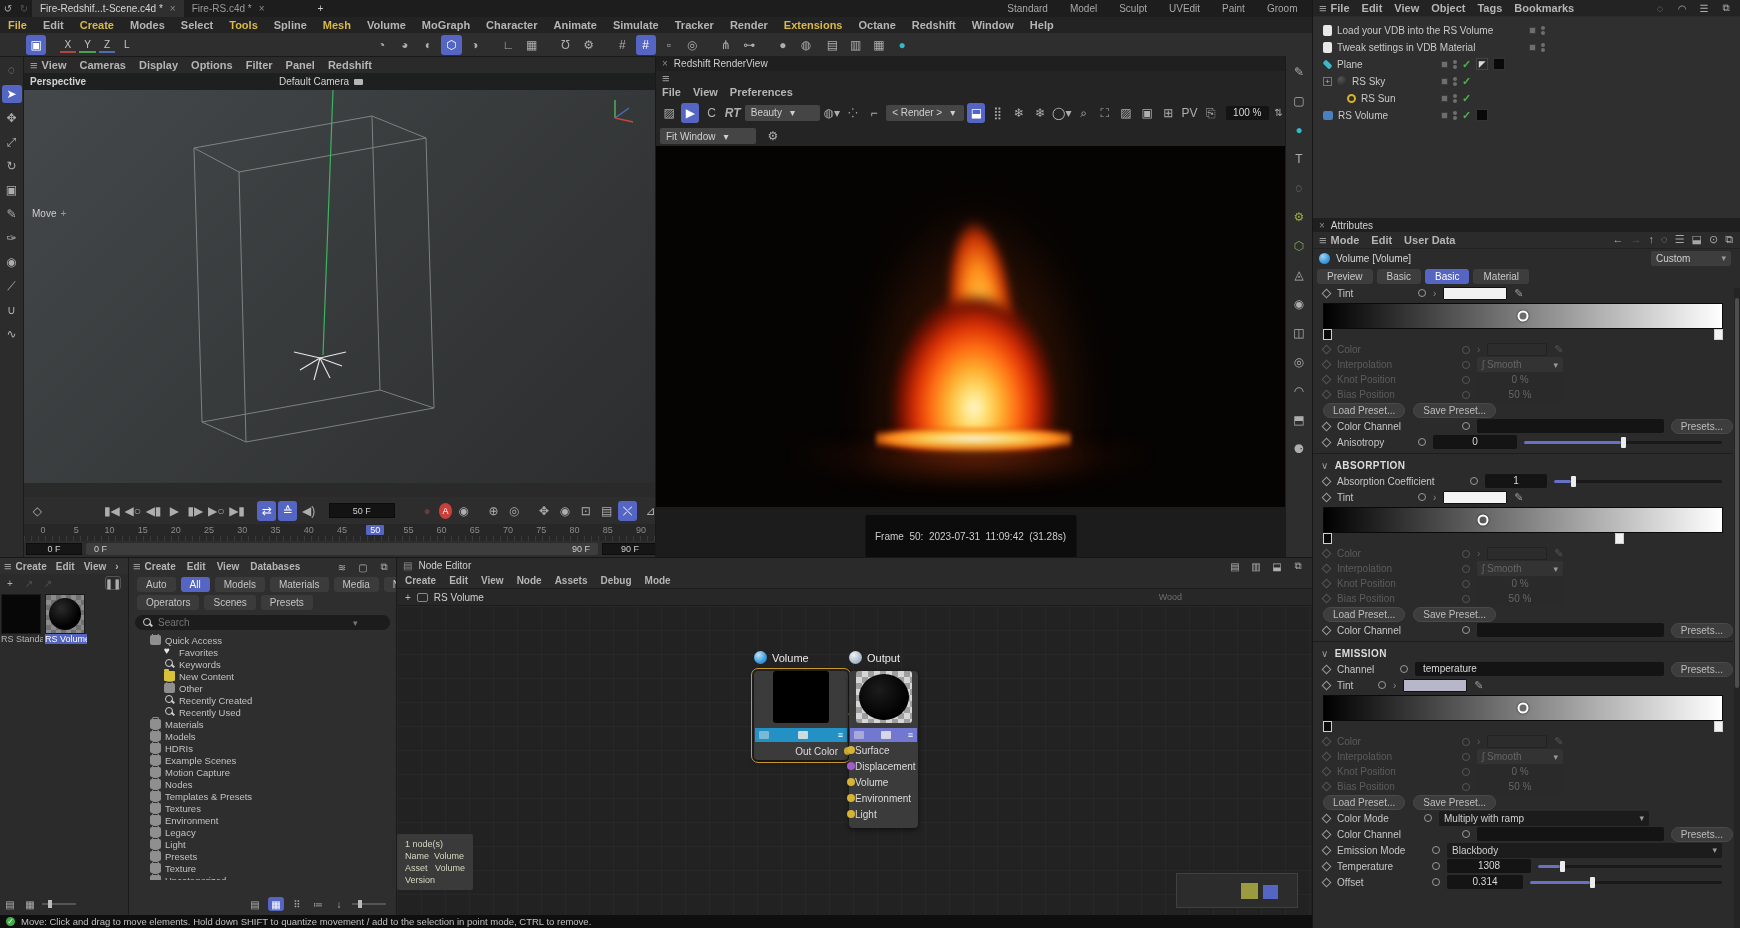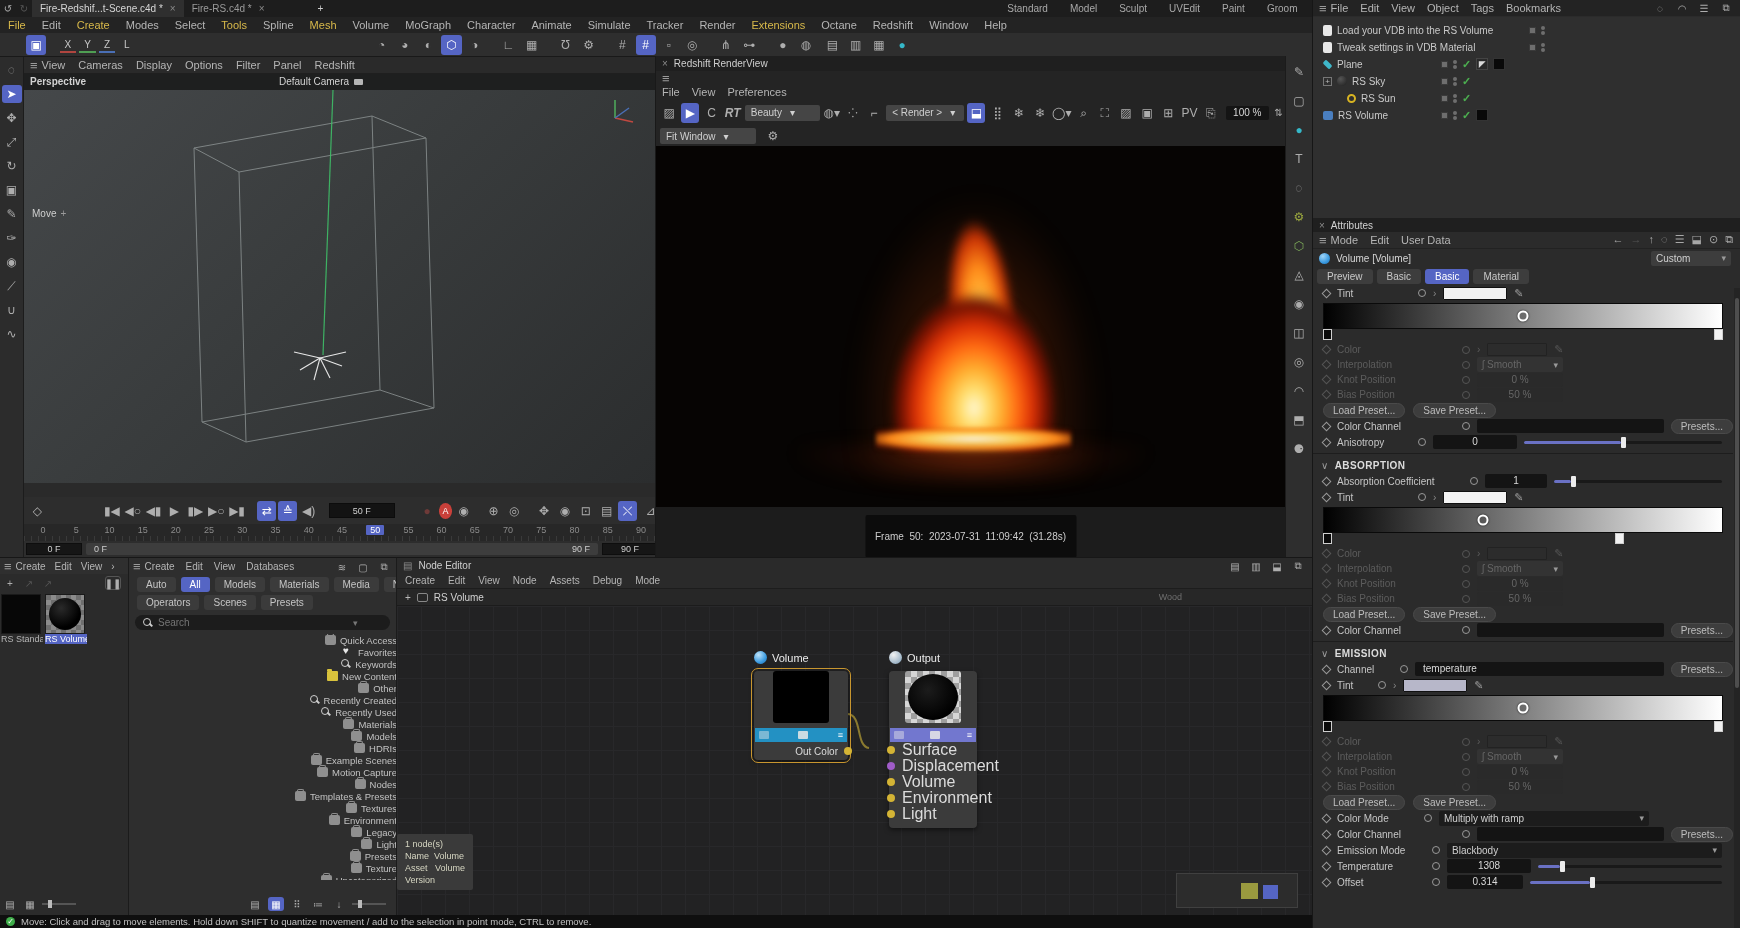--- a/index.html
+++ b/index.html
@@ -1,21 +1,21 @@
 <!DOCTYPE html>
 <html><head>
 <meta charset="utf-8">
 <style>
   * { margin:0; padding:0; box-sizing:border-box; }
   html,body { background:#111; }
   body { font-family:"Liberation Sans", sans-serif; }
   #root { position:relative; width:1740px; height:928px; background:#262626; overflow:hidden; color:#c8c8c8; font-size:11px; }
 
   
-  .menu { display:flex; align-items:flex-start; gap:16px; font-size:11px; color:#b5b5b5; }
+  .menu { display:flex; align-items:flex-start; gap:16px; font-size:11px; color:#b5b5b5;font-weight:bold; }
   .menu .mi { cursor:default; white-space:nowrap; }
   .menu .mi.accent { color:#d8b94a; }
   .hamb { color:#9a9a9a; font-size:13px; margin-right:4px; }
   .icn { display:inline-flex; align-items:center; justify-content:center; width:22px; height:20px; border-radius:3px; color:#aeaeae; font-size:12px; }
   .icn.sel { background:#5565c4; color:#fff; }
   .icn.sm { width:16px; height:14px; font-size:10px; }
   .chip { background:#3b3b3b; border-radius:3px; padding:2px 9px; font-size:10px; color:#c5c5c5; }
   .chip.active { background:#5565c4; color:#fff; }
   .vbox { background:#141414; color:#d8d8d8; text-align:center; border-radius:2px; height:14px; line-height:14px; font-size:10px; }
   .dd { background:#3d3d3d; border-radius:2px; font-size:10px; color:#cfcfcf; display:flex; align-items:center; justify-content:space-between; padding:0 5px; height:15px; }
@@ -136,21 +136,21 @@
   #matfoot { position:absolute; left:2px; bottom:4px; display:flex; gap:4px; align-items:center; }
 
   
   #assets { position:absolute; left:128px; top:557px; width:268px; height:358px; background:#2e2e2e; border-left:1px solid #1b1b1b; border-top:1px solid #171717; }
   #asmenus { height:16px; display:flex; align-items:center; padding-left:4px; position:relative; }
   #asicons { position:absolute; right:4px; top:2px; display:flex; gap:5px; }
   #aschips1, #aschips2 { display:flex; gap:5px; padding:3px 0 0 8px; }
   #assearch { margin:5px 6px 2px 6px; height:15px; background:#1c1c1c; border-radius:8px; display:flex; align-items:center; gap:5px; padding:0 7px; }
   #assearch input { background:transparent; border:none; outline:none; color:#bbb; font-size:10px; width:190px; }
   #astree { position:absolute; left:0; top:76px; width:268px; height:246px; overflow:hidden; }
-  .trow { display:flex; align-items:center; gap:4px; height:12px; padding-left:8px; font-size:9.5px; color:#c2c2c2; white-space:nowrap;justify-content:flex-end; }
+  .trow { display:flex; align-items:center; gap:4px; height:12px; padding-left:8px; font-size:9.5px; color:#c2c2c2; white-space:nowrap; }
   .tico { width:11px; height:10px; flex:none; position:relative; }
   .ic-basket { background:#8f8f8f; border-radius:2px; }
   .ic-basket::before { content:""; position:absolute; left:2px; top:-2px; width:5px; height:3px; border:1px solid #8f8f8f; border-bottom:none; border-radius:2px 2px 0 0; }
   .ic-heart::before { content:"\2665"; color:#e8e8e8; font-size:10px; position:absolute; top:-2px; }
   .ic-search::before { content:""; position:absolute; left:1px; top:0; width:6px; height:6px; border:1.5px solid #cfcfcf; border-radius:50%; }
   .ic-search::after { content:""; position:absolute; left:7px; top:6px; width:4px; height:1.5px; background:#cfcfcf; transform:rotate(45deg); }
   .ic-folder { background:#d8c23c; border-radius:1px; }
   .ic-folder::before { content:""; position:absolute; left:0; top:-2px; width:5px; height:2px; background:#d8c23c; border-radius:1px 1px 0 0; }
   #asfoot { position:absolute; left:118px; bottom:4px; display:flex; gap:5px; align-items:center; }
   .slidertrack { width:34px; height:2px; background:#555; position:relative; }
@@ -172,21 +172,21 @@
   .nbody { background:#3b3b3b; border-radius:4px; box-shadow:0 2px 5px rgba(0,0,0,.5); }
   .nbody.sel { outline:1.5px solid #c8962f; outline-offset:2px; }
   .nprev { width:56px; height:52px; margin:7px auto 5px auto; background:#000; border-radius:3px; }
   .nprev.checker { background:repeating-conic-gradient(#d6d6d6 0 25%,#9e9e9e 0 50%); background-size:12px 12px; position:relative; border-radius:3px; }
   .nprev.checker::after { content:""; position:absolute; inset:3px; border-radius:50%; background:radial-gradient(circle at 40% 35%,#1c1c1c,#000 70%); }
   .nbar { height:14px; display:flex; align-items:center; justify-content:space-between; padding:0 4px; margin:0 1px; }
   .nbar .bico { width:10px; height:8px; background:#e8e8e8; border-radius:1px; opacity:.85; }
   .nbar .bico.half { opacity:.45; }
   .noutrow { display:flex; align-items:center; justify-content:flex-end; gap:5px; height:18px; padding-right:10px; font-size:10px; color:#dcdcdc; position:relative; }
   .port { width:8px; height:8px; border-radius:50%; flex:none; }
-  .nportrow { display:flex; align-items:center; gap:7px; height:16px; padding-left:2px; font-size:16px; color:#dcdcdc;text-align:center; }
+  .nportrow { display:flex; align-items:center; gap:0; height:16px; padding-left:2px; font-size:10px; color:#dcdcdc;text-align:center; }
   #neinfo { position:absolute; left:0px; top:2px; background:#3a3a3a; border-radius:2px; padding:4px 8px; font-size:9px; color:#d6d6c2; line-height:12px; }
   #neminimap { position:absolute; right:14px; bottom:8px; width:122px; height:35px; background:#2c2c2c; border:1px solid #404040; }
   #neminimap .sq1 { position:absolute; left:64px; top:9px; width:17px; height:16px; background:#9a9a3f; }
   #neminimap .sq2 { position:absolute; left:86px; top:11px; width:15px; height:14px; background:#5565c4; }
 
   
   #statusbar { position:absolute; left:0; top:915px; width:1312px; height:13px; background:#0f0f0f; display:flex; align-items:center; gap:6px; padding-left:6px; font-size:9.5px; color:#c2c2c2; }
   .okdot { width:9px; height:9px; border-radius:50%; background:#3fae4a; color:#fff; font-size:8px; line-height:9px; text-align:center; }
 </style>
 </head>
@@ -1259,21 +1259,21 @@
             <span class="bico"></span>
             <span style="color:#fff;font-size:9px">≡</span>
           </div>
           <div class="noutrow">
             <span>Out Color</span>
             <span class="port" style="background:#d4b435;position:absolute;right:-4px"></span>
           </div>
         </div>
       </div>
 
-      <div class="node" style="left:492px;top:45px;width:88px">
+      <div class="node" style="left:452px;top:45px;width:69px">
         <div class="ntitle">
             <span class="nsphere lite"></span>
             <span>Output</span>
           </div>
         <div class="nbody" style="padding-bottom:6px">
           <div class="nprev checker"></div>
           <div class="nbar" style="background:#7277cf">
             <span class="bico half"></span>
             <span class="bico"></span>
             <span style="color:#fff;font-size:9px">≡</span>

